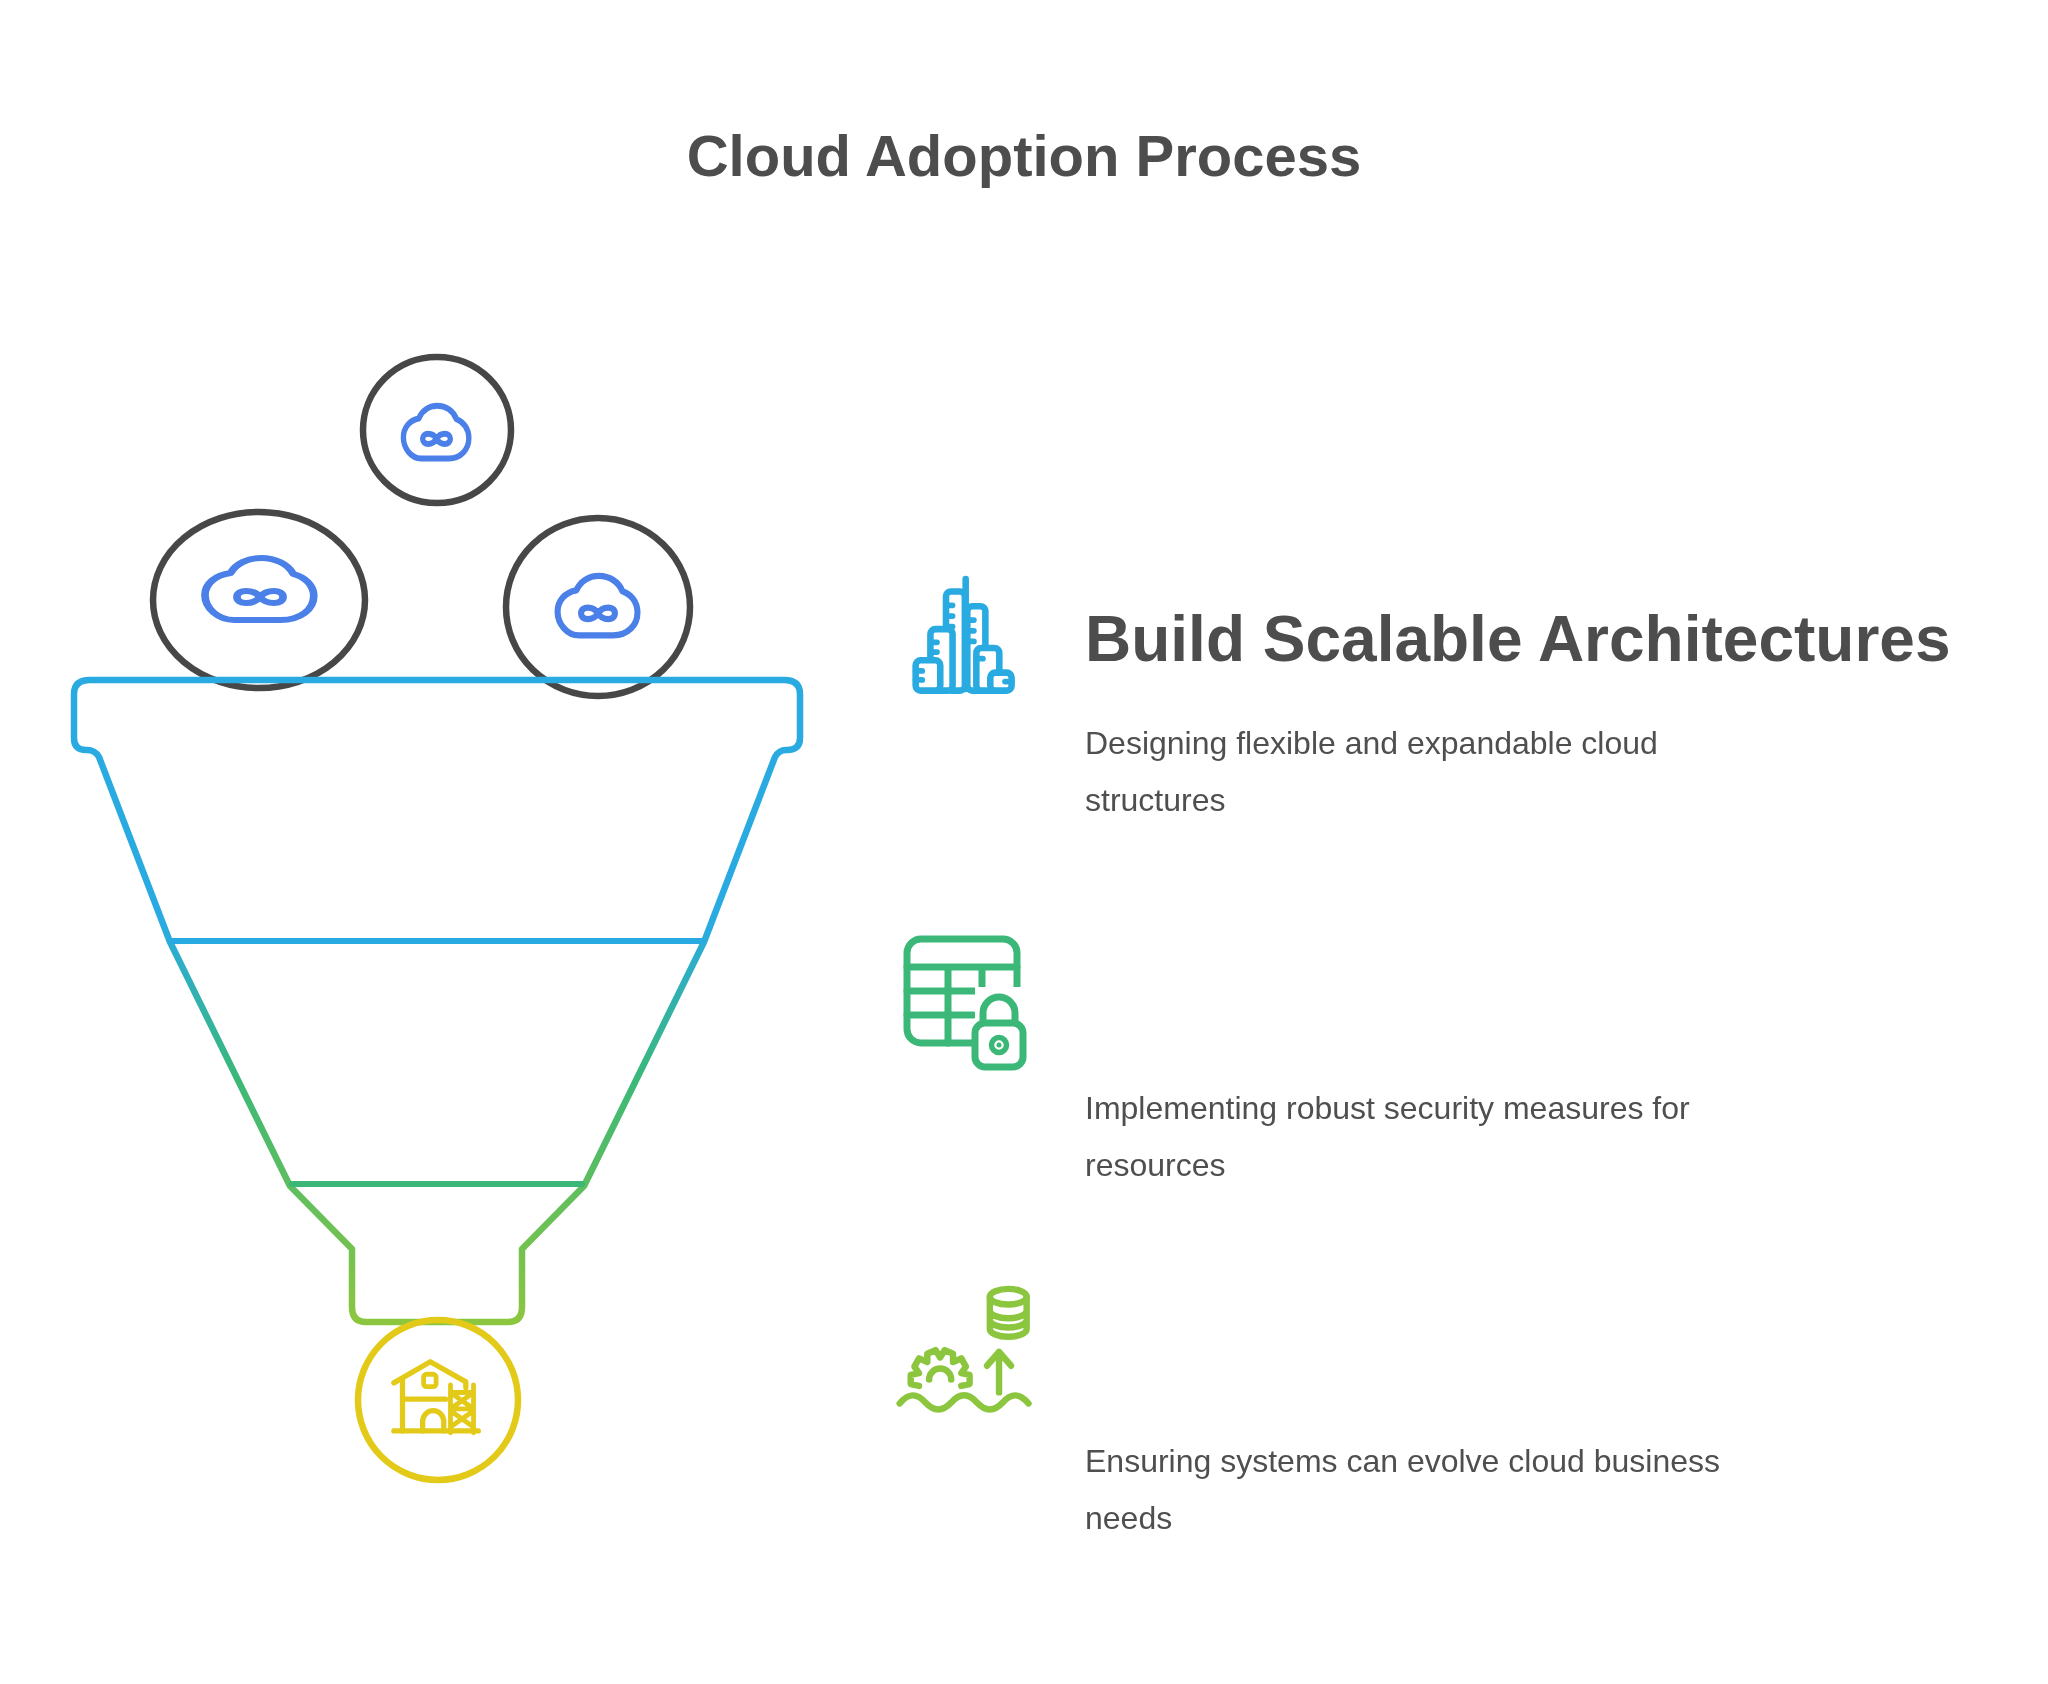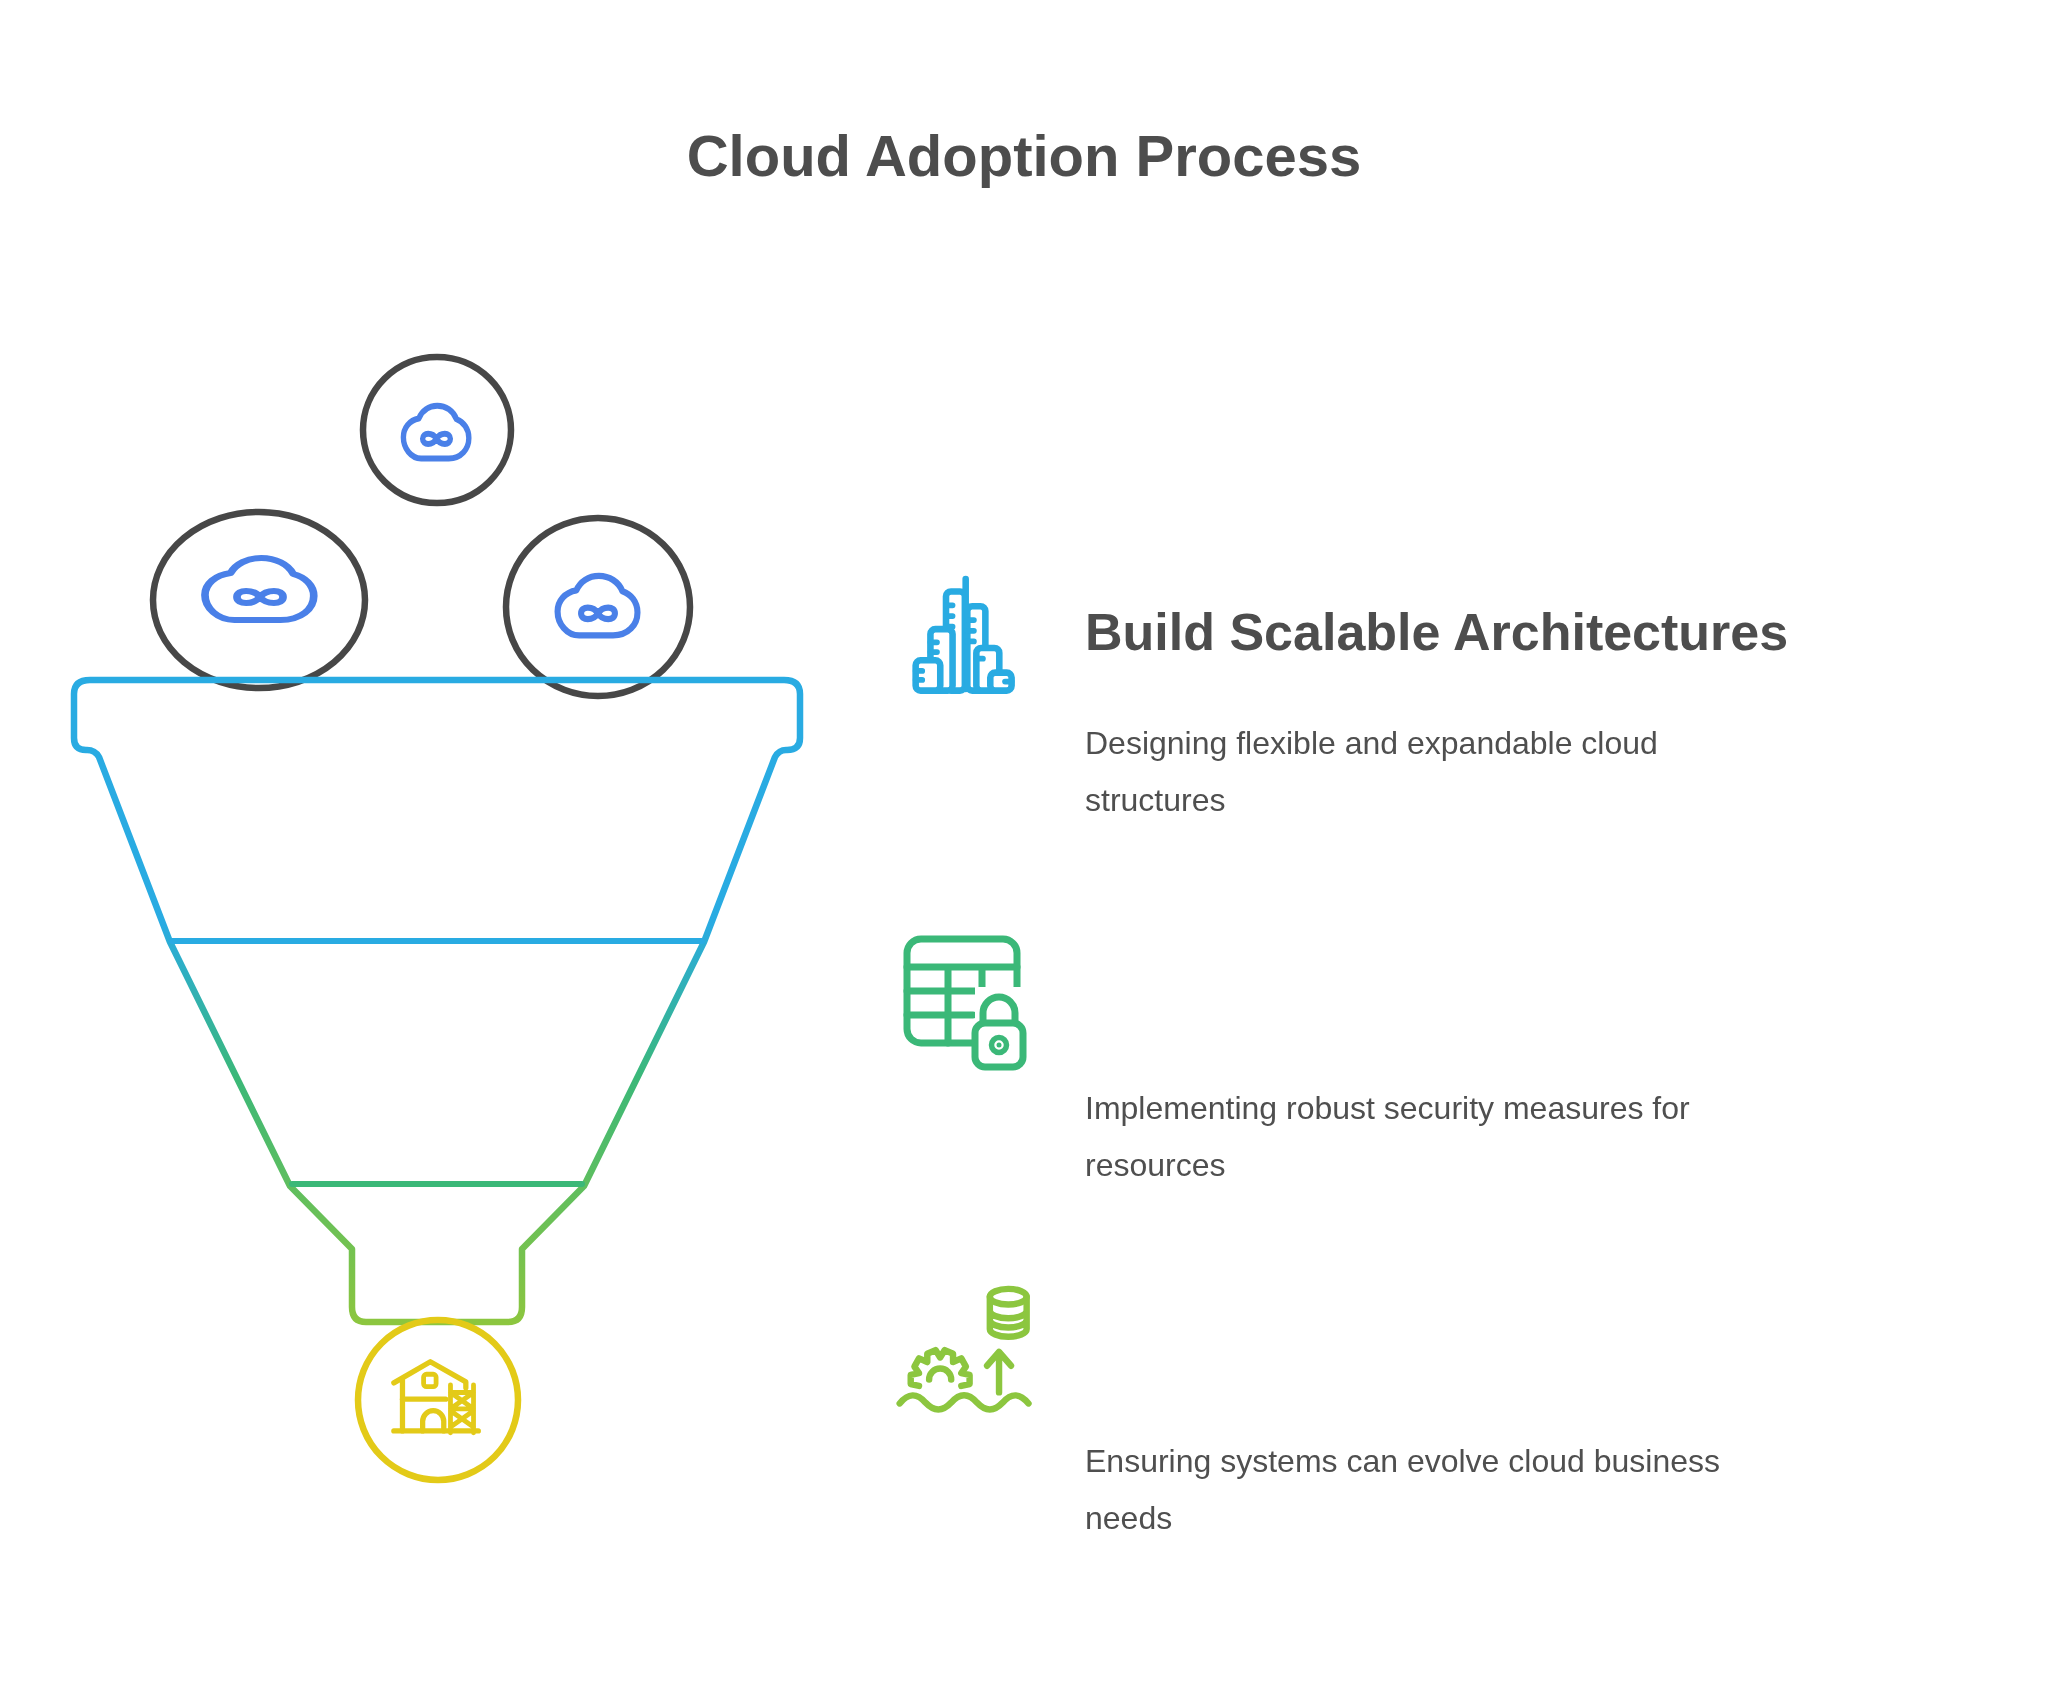--- a/index.html
+++ b/index.html
@@ -11,21 +11,21 @@
   #canvas{
     position:relative;width:2048px;height:1684px;background:var(--background);
     font-family:"Liberation Sans", sans-serif;overflow:hidden;
   }
   .page-title{
     position:absolute;left:0;top:122px;width:2048px;text-align:center;
     font-size:58px;font-weight:bold;color:var(--text-dark);letter-spacing:0px;
   }
   #diagram{position:absolute;left:0;top:0;}
   .item-heading{
-    position:absolute;left:1085px;font-size:52px;font-weight:bold;
+    position:absolute;left:1085px;font-size:64px;font-weight:bold;
     color:var(--text-dark);white-space:nowrap;
   }
   .item-desc{
     position:absolute;left:1085px;width:920px;font-size:32px;line-height:57px;
     color:var(--text-body);white-space:pre-line;
   }
   .h1{top:602px}.h2{top:967px}.h3{top:1320px}
   .d1{top:715px}.d2{top:1080px}.d3{top:1433px}
 
   

